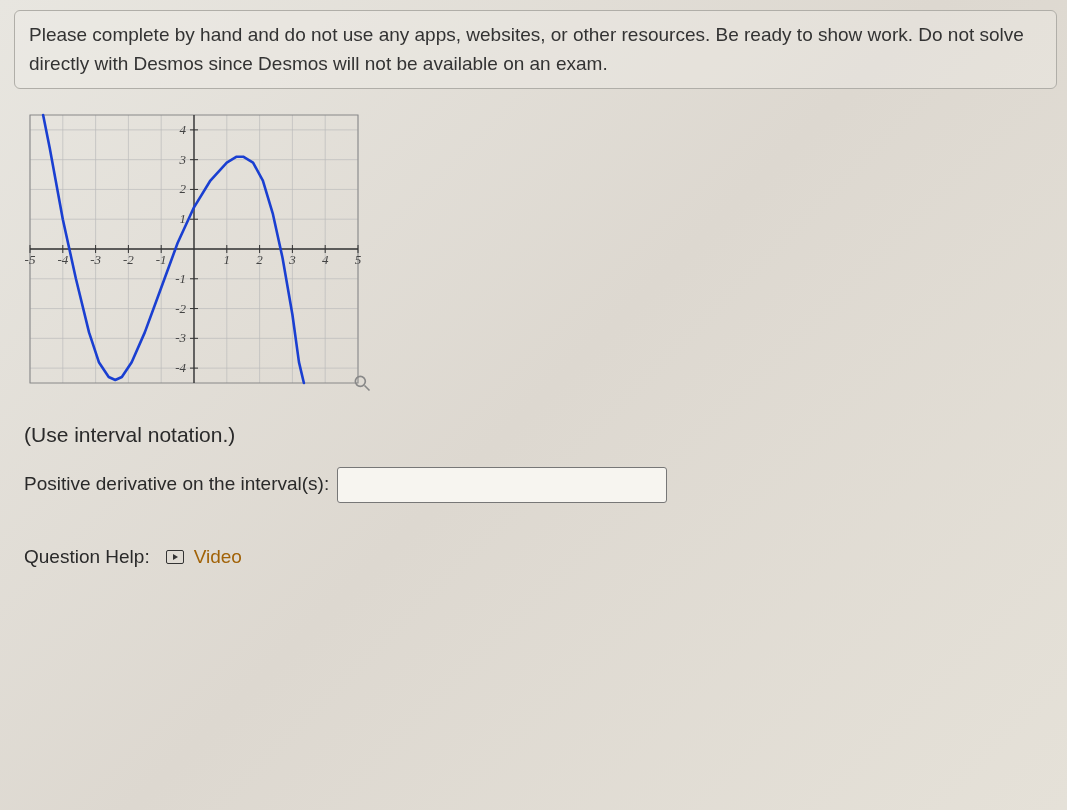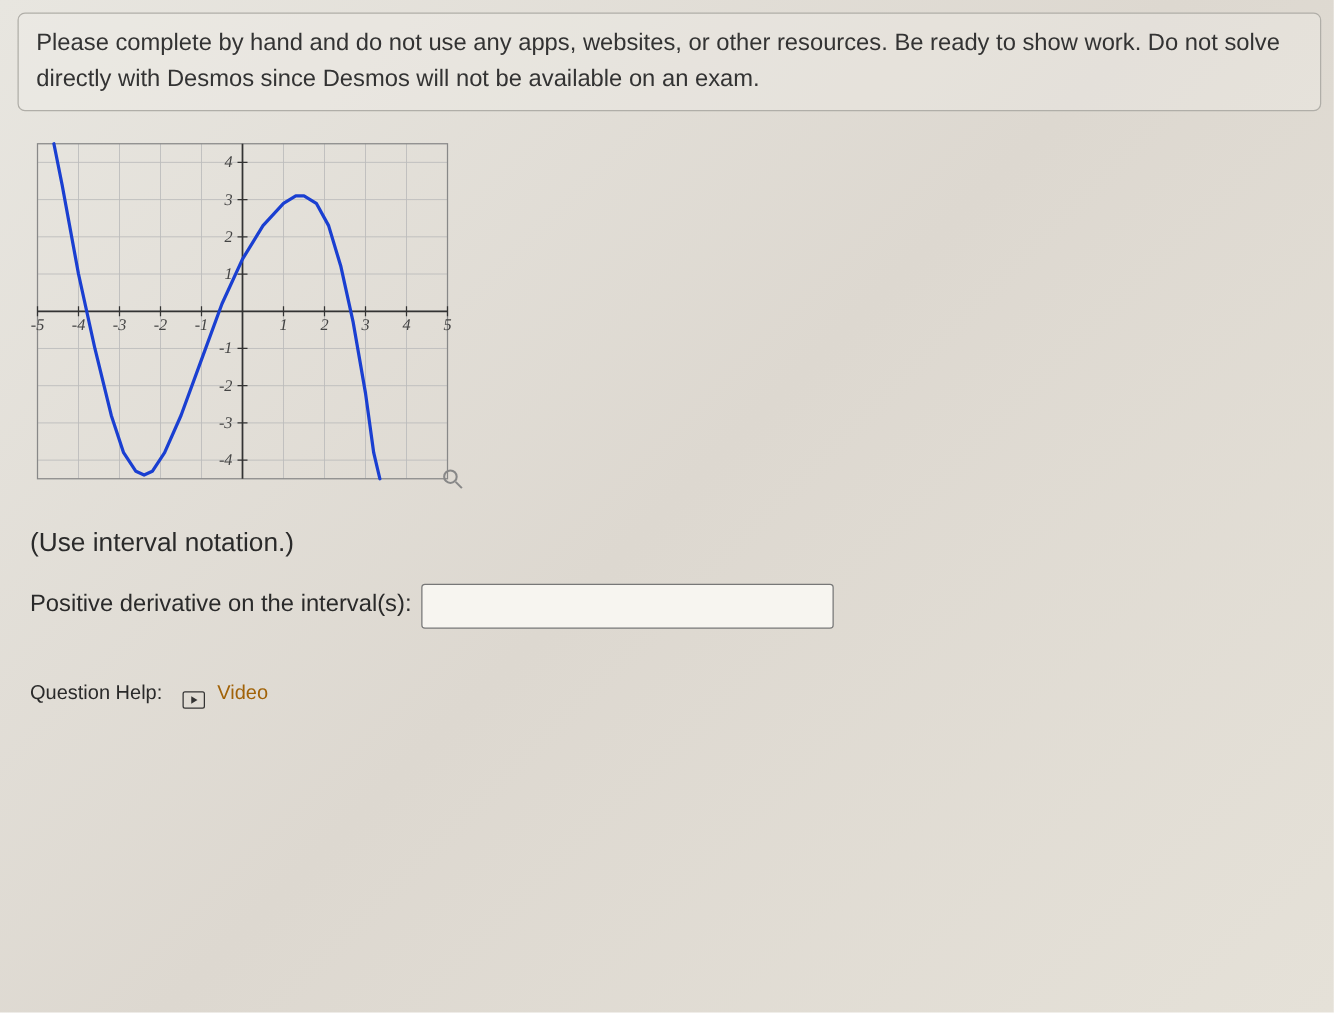--- a/index.html
+++ b/index.html
@@ -63,23 +63,23 @@
   .answer-box {
     border: 1px solid #777;
     background: #f7f5f0;
     height: 36px;
     width: 330px;
     border-radius: 3px;
     padding: 4px 8px;
     font-size: 17px;
   }
   .help-row {
-    font-size: 16px;
+    font-size: 19px;
     display: flex;
-    align-items: flex-end;
+    align-items: center;
     gap: 10px;
     margin-top: 40px;
   }
   .video-icon {
     display: inline-flex;
     align-items: center;
     justify-content: center;
     width: 18px;
     height: 14px;
     border: 1.5px solid #333;

